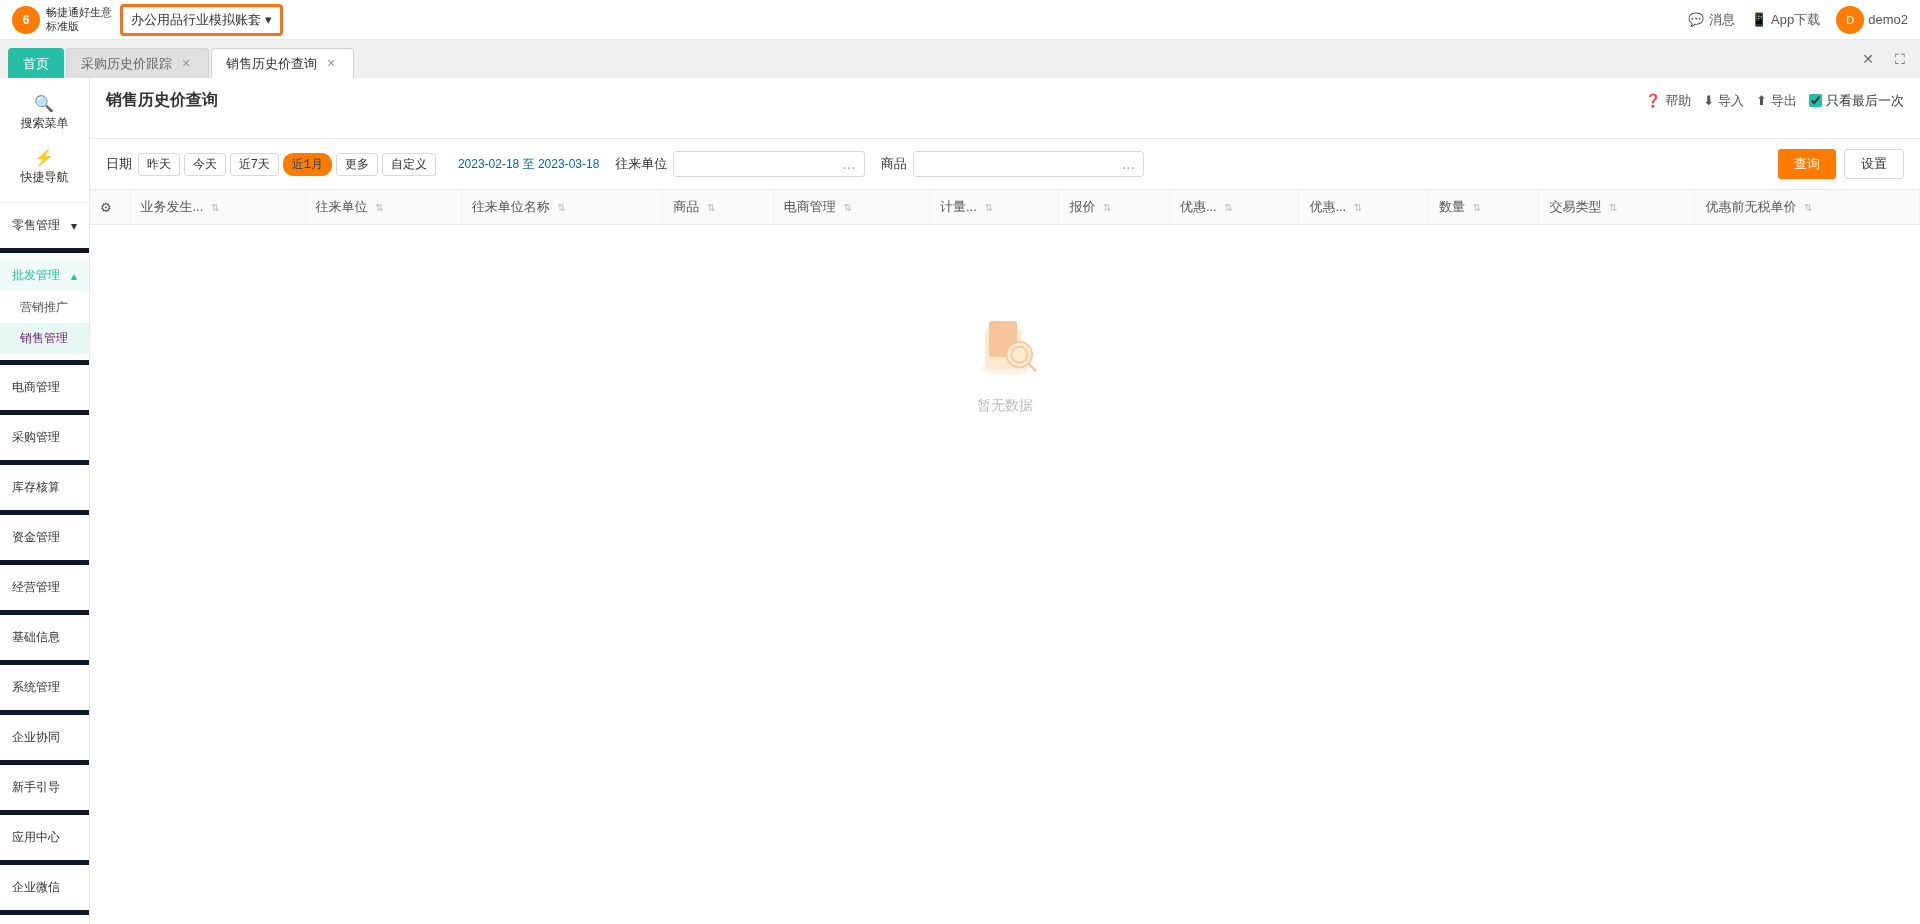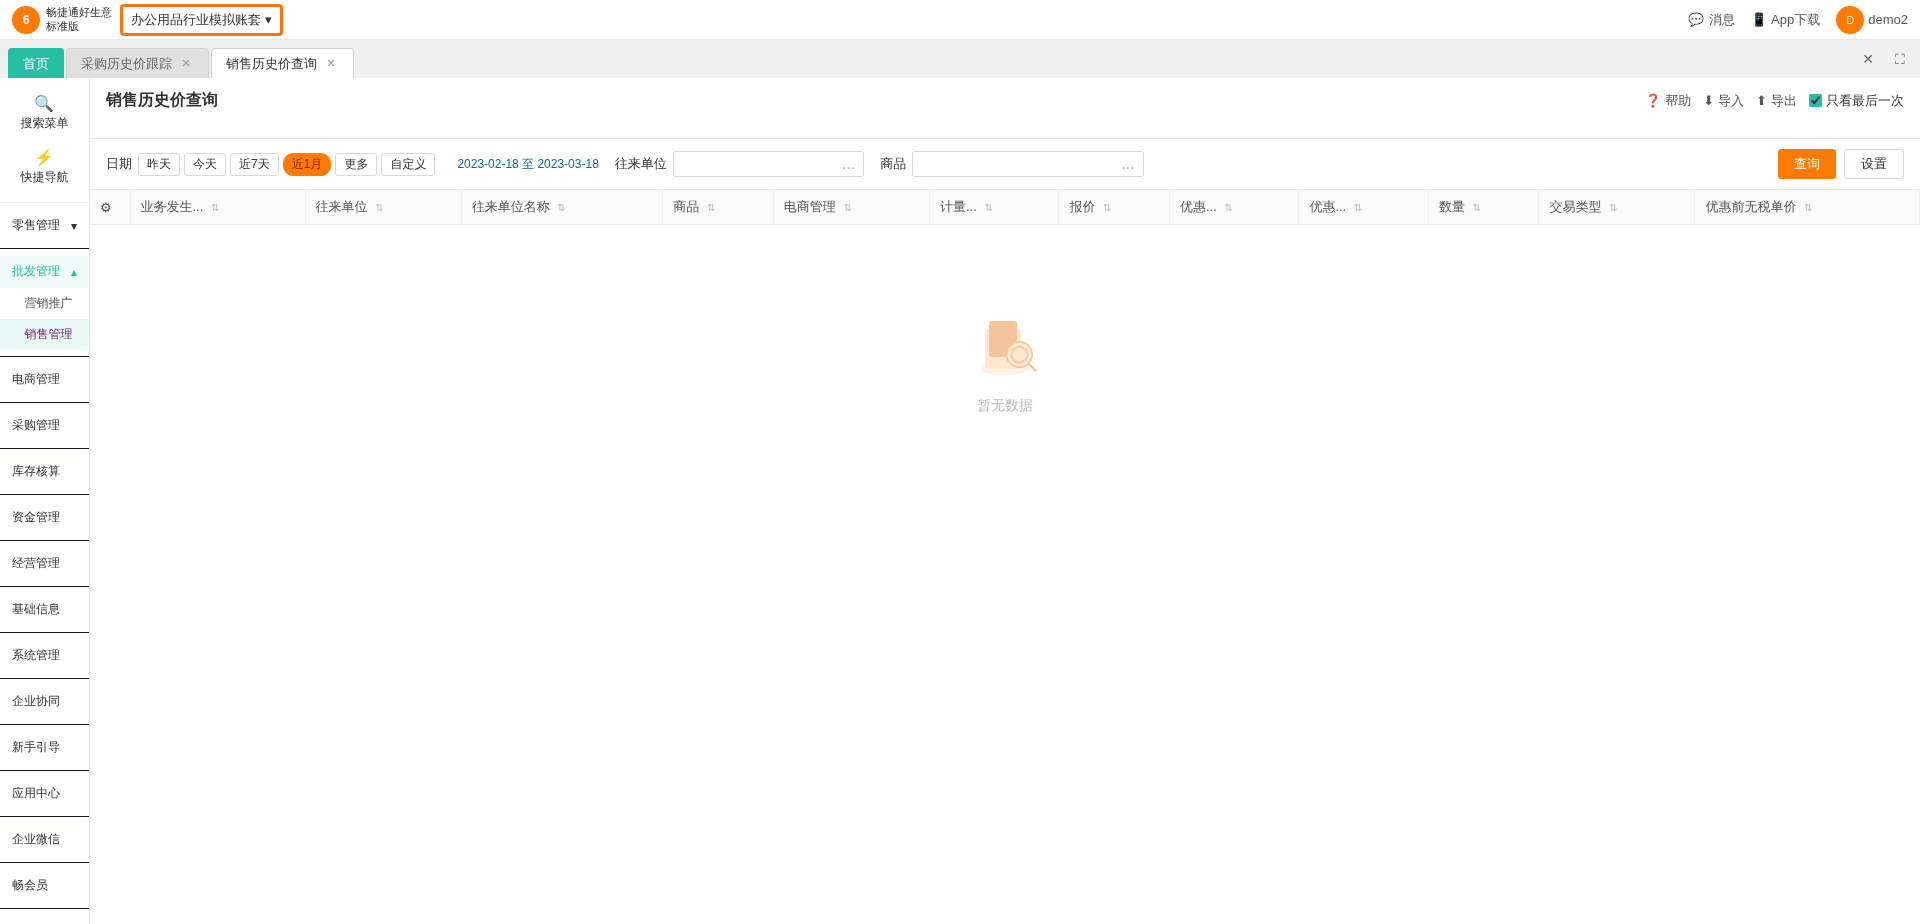--- a/index.html
+++ b/index.html
@@ -26,21 +26,21 @@
     .window-btn { width: 24px; height: 24px; display: flex; align-items: center; justify-content: center; cursor: pointer; color: #666; font-size: 14px; }
 
     
     .main-layout { display: flex; flex: 1; overflow: hidden; }
 
     
     .sidebar { width: 90px; background: #fff; border-right: 1px solid #e8e8e8; display: flex; flex-direction: column; flex-shrink: 0; overflow-y: auto; }
     .sidebar-top { padding: 8px 0; border-bottom: 1px solid #f0f0f0; }
     .sidebar-item { display: flex; flex-direction: column; align-items: center; padding: 8px 4px; cursor: pointer; color: #333; font-size: 12px; gap: 2px; }
     .sidebar-item-icon { font-size: 16px; }
-    .sidebar-section { padding: 6px 0; border-bottom: 1px solid #0f172a; text-align: center; }
+    .sidebar-section { padding: 6px 0; border-bottom: 5px solid #0f172a; }
     .sidebar-section-item { display: flex; align-items: center; justify-content: space-between; padding: 8px 12px; cursor: pointer; color: #333; font-size: 12px; }
     .sidebar-section-item.expanded { color: #26bfa6; background: #f0faf8; }
     .sidebar-sub-item { padding: 7px 12px 7px 20px; cursor: pointer; color: #555; font-size: 12px; }
     .sidebar-sub-item.active { color: #701a75; background: #e8f8f5; }
 
     
     .content { flex: 1; display: flex; flex-direction: column; overflow: hidden; background: #f5f5f5; }
 
     
     .page-header { background: #fff; padding: 12px 16px 15px; border-bottom: 1px solid #e8e8e8; flex-shrink: 0; }
@@ -49,21 +49,21 @@
     .page-actions { display: flex; align-items: center; gap: 12px; font-size: 13px; color: #555; }
     .page-action { display: flex; align-items: center; gap: 4px; cursor: pointer; }
 
     
     .filter-area { padding: 10px 16px; background: #fff; border-bottom: 1px solid #e8e8e8; display: flex; align-items: center; gap: 16px; flex-wrap: wrap; flex-shrink: 0; }
     .filter-row { display: flex; align-items: center; gap: 16px; flex-wrap: wrap; width: 100%; }
     .filter-group { display: flex; align-items: center; gap: 6px; }
     .filter-label { color: #333; font-size: 13px; white-space: nowrap; }
     .filter-date-btns { display: flex; align-items: center; gap: 4px; }
     .date-btn { padding: 2px 8px; border-radius: 3px; border: 1px solid #d9d9d9; background: #fff; cursor: pointer; font-size: 12px; color: #333; }
-    .date-btn.active { background: #ff7a00; color: #7f1d1d; border-color: #ff7a00; border-radius: 10px; }
+    .date-btn.active { background: #ff7a00; color: #0c4a6e; border-color: #ff7a00; border-radius: 10px; font-family: Liberation Mono, monospace; }
     .date-range { font-size: 12px; color: #0369a1; margin-left: 16px; }
     .filter-input { display: flex; align-items: center; border: 1px solid #d9d9d9; border-radius: 3px; background: #fff; padding: 3px 8px; min-width: 180px; }
     .filter-input input { border: none; outline: none; font-size: 13px; width: 100%; background: transparent; }
     .filter-input-dots { color: #aaa; font-size: 16px; cursor: pointer; }
     .filter-actions { display: flex; gap: 8px; margin-left: auto; }
     .btn-query { background: #ff7a00; color: white; border: none; padding: 5px 16px; border-radius: 3px; cursor: pointer; font-size: 13px; text-align: right; }
     .btn-settings { background: #fff; color: #333; border: 1px solid #d9d9d9; padding: 5px 16px; border-radius: 3px; cursor: pointer; font-size: 13px; }
     .checkbox-label { display: flex; align-items: center; gap: 4px; font-size: 13px; color: #333; }
     .checkbox-blue { accent-color: #26bfa6; }
 

